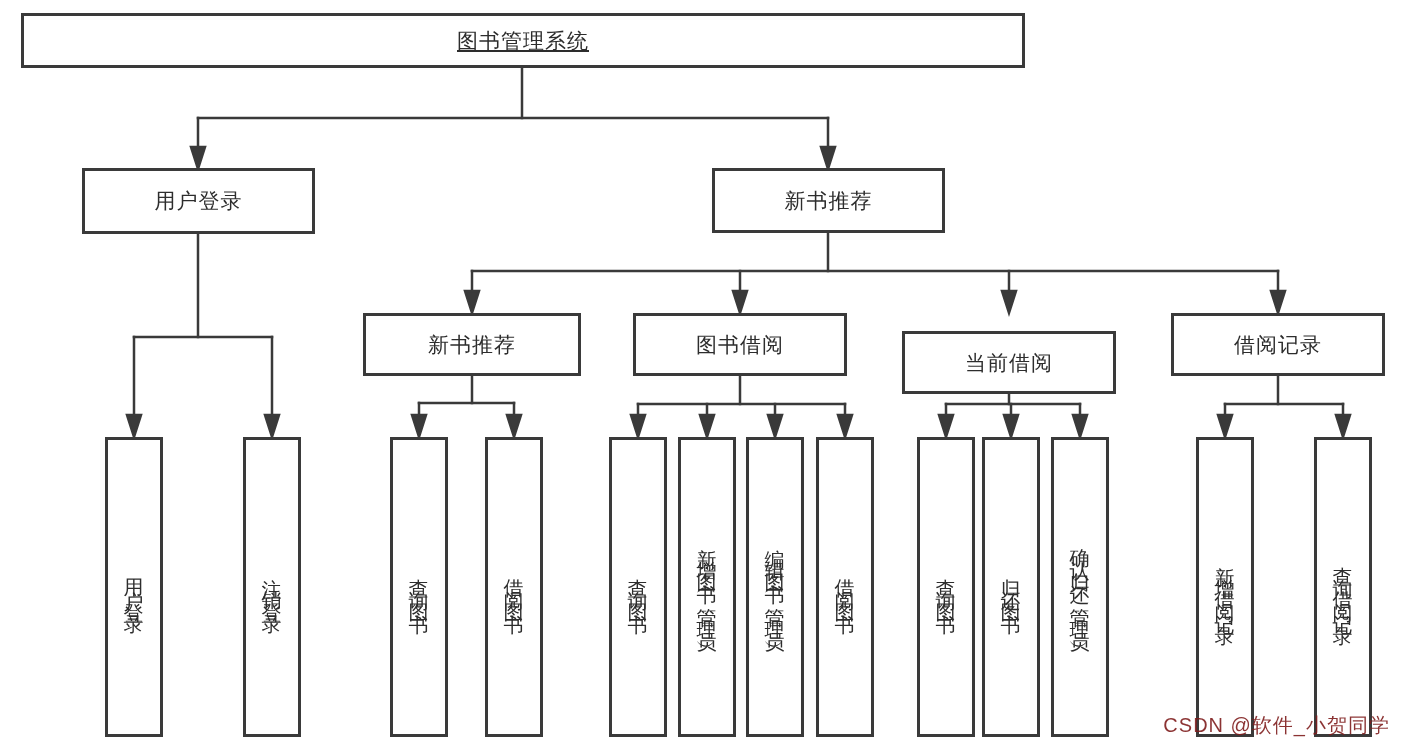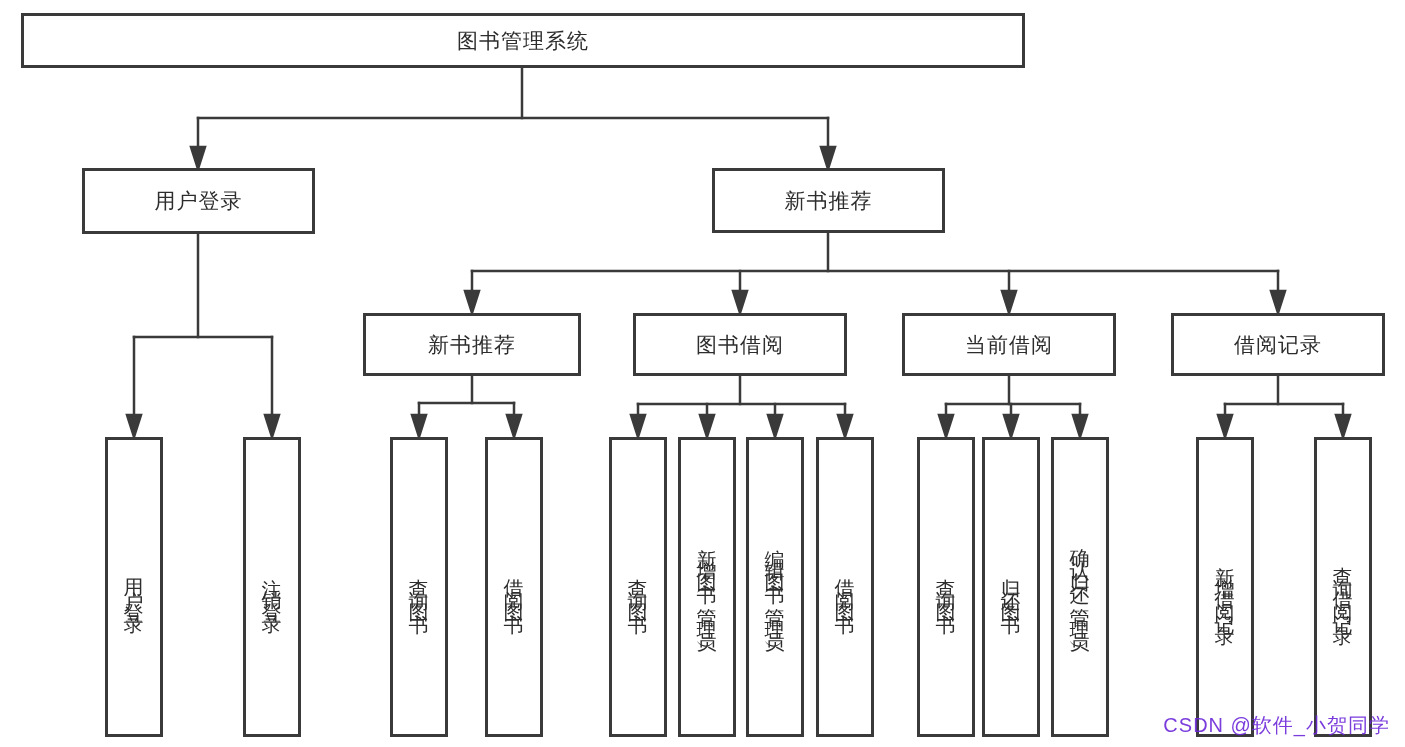--- a/index.html
+++ b/index.html
@@ -30,49 +30,49 @@
   .node.h { font-size: 21px; letter-spacing: 1px; white-space: nowrap; }
   .node.v { top: 437px; width: 58px; height: 300px; border-width: 3px; }
   .node.v .vlabel {
     writing-mode: vertical-rl;
     text-orientation: mixed;
     font-size: 20px;
     line-height: 1;
     letter-spacing: 12px;
   }
   
-  .n-root { left: 21px; top: 13px; width: 1004px; height: 55px; }
+  .n-root { left: 21px; top: 13px; width: 1004px; height: 55px; text-decoration: underline; }
   
   .n-l2a { left: 82px;  top: 168px; width: 233px; height: 66px; }
   .n-l2b { left: 712px; top: 168px; width: 233px; height: 65px; }
   
   .n-l3a { left: 363px;  top: 313px; width: 218px; height: 63px; }
   .n-l3b { left: 633px;  top: 313px; width: 214px; height: 63px; }
-  .n-l3c { left: 902px;  top: 313px; width: 214px; height: 63px; }
+  .n-l3c { left: 902px;  top: 331px; width: 214px; height: 63px; }
   .n-l3d { left: 1171px; top: 313px; width: 214px; height: 63px; }
   
   .n-ul1 { left: 105px; }
   .n-ul2 { left: 243px; }
   .n-nb1 { left: 390px; }
   .n-nb2 { left: 485px; }
   .n-bb1 { left: 609px; }
   .n-bb2 { left: 678px; }
   .n-bb3 { left: 746px; }
   .n-bb4 { left: 816px; }
   .n-cb1 { left: 917px; }
   .n-cb2 { left: 982px; }
   .n-cb3 { left: 1051px; }
   .n-br1 { left: 1196px; }
   .n-br2 { left: 1314px; }
   .watermark {
     position: absolute;
     right: 15px;
     bottom: 8px;
     font-size: 20px;
-    color: #6d28d9;
+    color: #7f1d1d;
     opacity: 0.9;
     z-index: 10;
     white-space: nowrap;
     letter-spacing: 1px;
   }
 </style>
 </head>
 <body>
 
 <div class="canvas">

